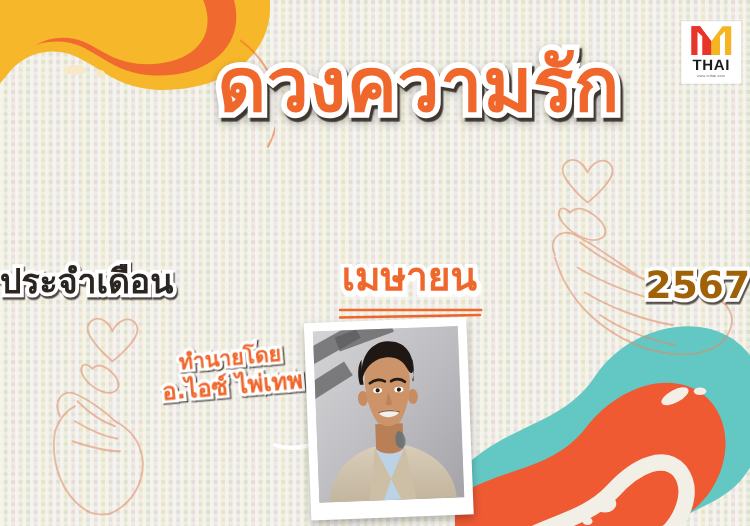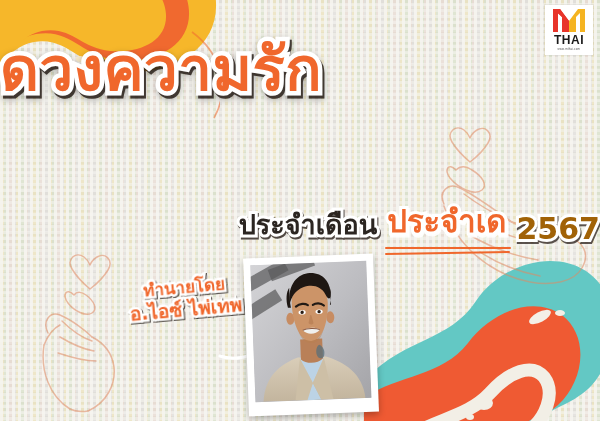--- a/index.html
+++ b/index.html
@@ -36,56 +36,56 @@
   
   .deco{position:absolute;pointer-events:none;}
   .blob-tl{left:-70px;top:-96px;width:290px;height:230px;}
   .blob-br{right:-24px;bottom:-36px;width:260px;height:200px;}
   .hand{position:absolute;pointer-events:none;opacity:.55;}
   .hand-l{left:14px;bottom:6px;width:150px;height:190px;}
   .hand-r{right:6px;top:118px;width:160px;height:180px;}
 
   
   .logo{
-    position:absolute;right:7px;top:5px;
+    position:absolute;right:7px;top:17px;
     width:48px;height:50px;
     background:#fff;
     display:flex;flex-direction:column;align-items:center;justify-content:flex-start;
     padding-top:2px;box-sizing:border-box;
     box-shadow:0 0 0 1px rgba(0,0,0,.05);
   }
   .logo-m{width:34px;height:26px;display:block;}
   .logo-thai{
     font-size:12px;font-weight:bold;letter-spacing:.5px;color:#1a1a1a;
     line-height:13px;margin-top:1px;font-family:"Liberation Sans",sans-serif;
   }
   .logo-url{
     font-size:3px;letter-spacing:.2px;color:#555;line-height:4px;
     transform:scale(.95);
   }
 
   
-  .head-wrap{position:absolute;left:0;top:38px;width:496px;text-align:left;}
+  .head-wrap{position:absolute;left:0;top:38px;width:496px;text-align:right;}
   .hl{
     display:block;
     font-family:"DejaVu Sans","Liberation Sans",sans-serif;
     font-weight:bold;
     color:#f0672c;
     letter-spacing:.5px;
     -webkit-text-stroke:9px #ffffff;
     paint-order:stroke fill;
     filter:drop-shadow(2px 3px 0 rgba(40,30,25,.85)) drop-shadow(0 2px 3px rgba(0,0,0,.25));
   }
   .hl1{font-size:60px;line-height:62px;}
   .hl2{font-size:60px;line-height:64px;margin-top:-4px;}
 
   
   .sub{
     position:absolute;left:0;top:196px;width:600px;
-    display:flex;align-items:flex-end;justify-content:flex-end;gap:10px;
+    display:flex;align-items:flex-end;justify-content:space-between;gap:10px;
     font-family:"DejaVu Sans","Liberation Sans",sans-serif;font-weight:bold;
   }
   .sub-a{
     font-size:27px;color:#2b2521;
     -webkit-text-stroke:6px #ffffff;paint-order:stroke fill;
     filter:drop-shadow(1px 2px 0 rgba(40,30,25,.8));
   }
   .sub-b-wrap{position:relative;display:inline-block;}
   .sub-b{
     font-size:31px;color:#f0672c;
@@ -203,21 +203,21 @@
     <div class="logo-url">www.mthai.com</div>
   </div>
 
   <div class="head-wrap">
     <span class="hl hl1">ดวงความรัก</span>
   </div>
 
   <div class="sub">
     <span class="sub-a">ประจำเดือน</span>
     <span class="sub-b-wrap">
-      <span class="sub-b">ประจำเด</span>
+      <span class="sub-b">เมษายน</span>
       <span class="ul ul1"></span>
       <span class="ul ul2"></span>
     </span>
     <span class="sub-c">2567</span>
   </div>
 
   <div class="credit">
     <span class="l1">ทำนายโดย</span>
     <span class="l2">อ.ไอซ์ ไพ่เทพ</span>
   </div>

